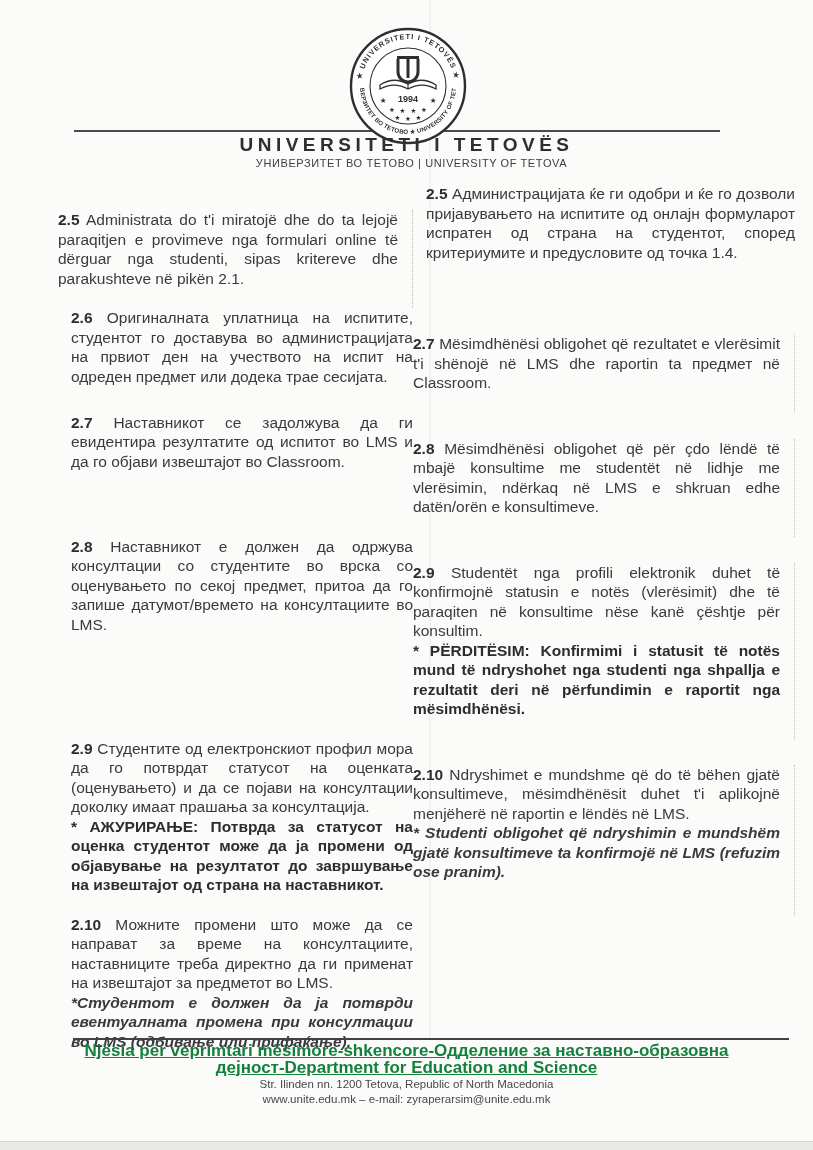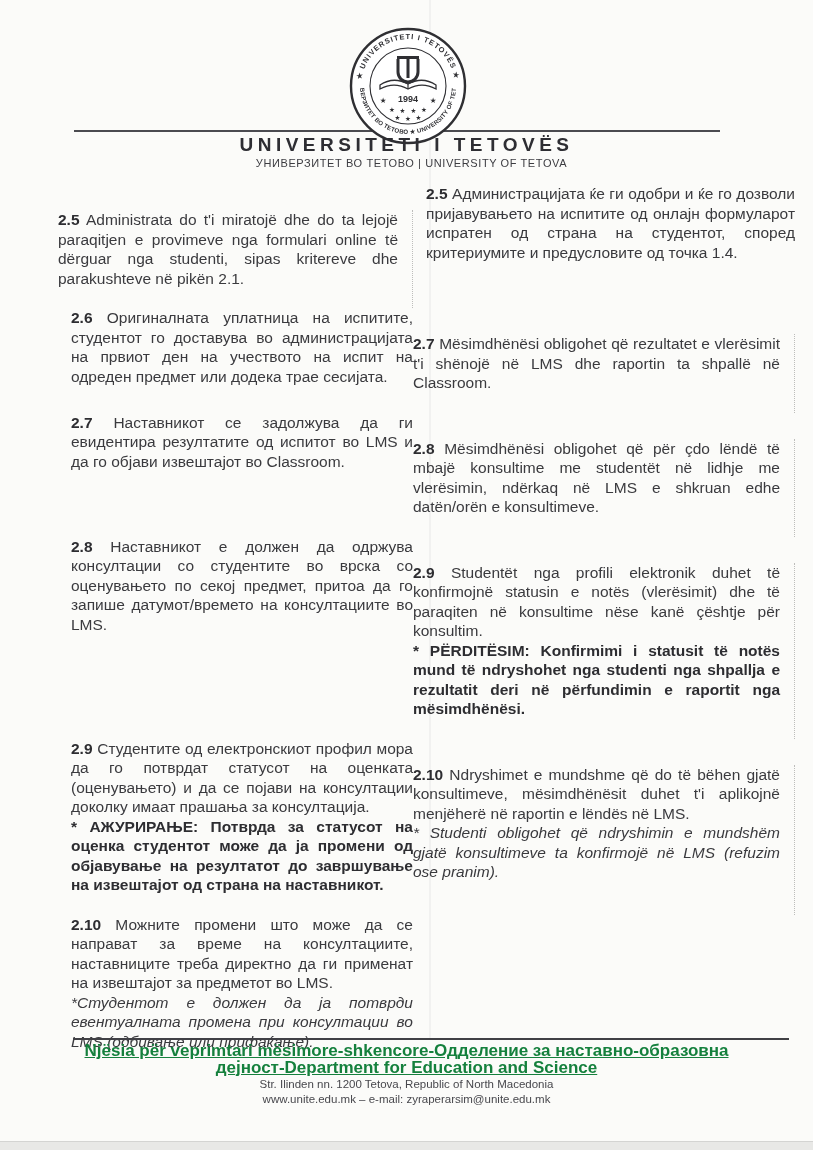--- a/index.html
+++ b/index.html
@@ -36,21 +36,21 @@
   
   .columns {
     position:absolute; top:184px; left:58px; width:737px;
     display:grid; grid-template-columns:355px 1fr;
   }
   .cell { font-size:15.5px; line-height:19.5px; text-align:justify; }
   .cell-sq { border-right:1px dotted #bdbdbb; padding:0 14px 20px 0;margin-top:26px; }
   .cell-mk { padding:0 0 20px 13px; }
   .num { font-weight:bold; color:#2d2d31; }
   .note-bold { font-weight:bold; color:#2d2d31; text-align:justify; }
-  .note-italic { font-style:italic; text-align:justify; }
+  .note-italic { font-style:italic; text-align:justify;font-weight:bold; }
 
   .crease {
     position:absolute; top:0; left:429px; width:2px; height:1040px;
     background:rgba(160,160,165,0.10);
   }
 
   
   .footer { position:absolute; top:1038px; left:0; width:100%; text-align:center; }
   .footer-rule { position:absolute; top:0; left:73px; width:716px; height:2px; background:#404045; }
   .dept {
@@ -122,21 +122,21 @@
       <span>Администрацијата ќе ги одобри и ќе го дозволи пријавувањето на испитите од онлајн формуларот испратен од страна на студентот, според критериумите и предусловите од точка 1.4.</span>
     </div>
 
     <div class="cell cell-mk">
       <b class="num">2.6</b>
       <span>Оригиналната уплатница на испитите, студентот го доставува во администрацијата на првиот ден на учеството на испит на одреден предмет или додека трае сесијата.</span>
     </div>
 
     <div class="cell cell-sq">
       <b class="num">2.7</b>
-      <span>Mësimdhënësi obligohet që rezultatet e vlerësimit t'i shënojë në LMS dhe raportin ta shpallë në Classroom.</span>
+      <span>Mësimdhënësi obligohet që rezultatet e vlerësimit t'i shënojë në LMS dhe raportin ta предмет në Classroom.</span>
     </div>
     <div class="cell cell-mk">
       <b class="num">2.7</b>
       <span>Наставникот се задолжува да ги евидентира резултатите од испитот во LMS и да го објави извештајот во Classroom.</span>
     </div>
 
     <div class="cell cell-sq">
       <b class="num">2.8</b>
       <span>Mësimdhënësi obligohet që për çdo lëndë të mbajë konsultime me studentët në lidhje me vlerësimin, ndërkaq në LMS e shkruan edhe datën/orën e konsultimeve.</span>
     </div>

